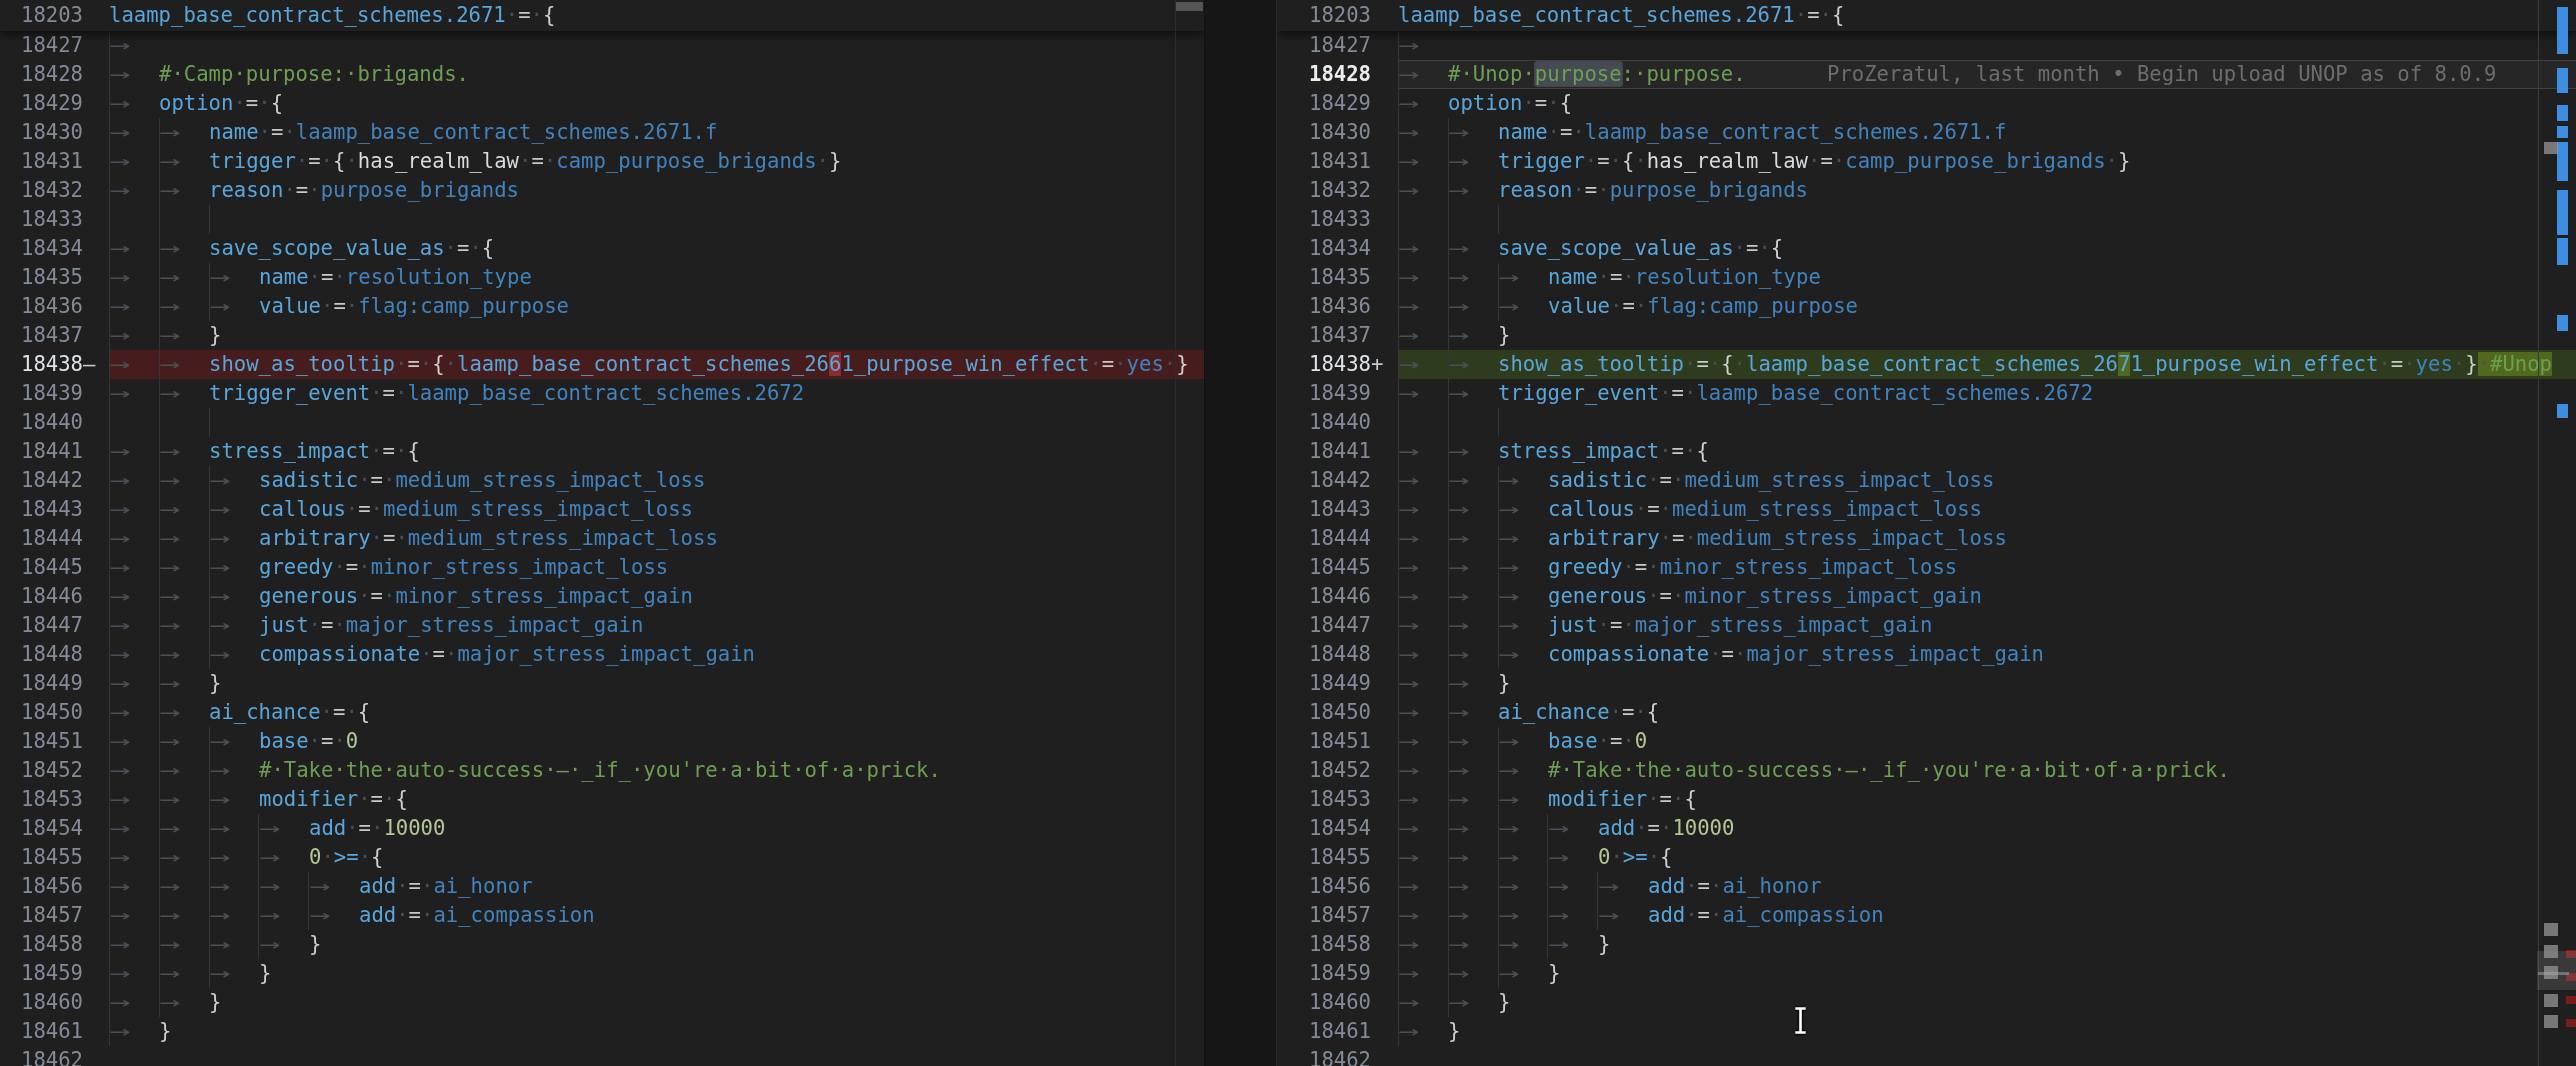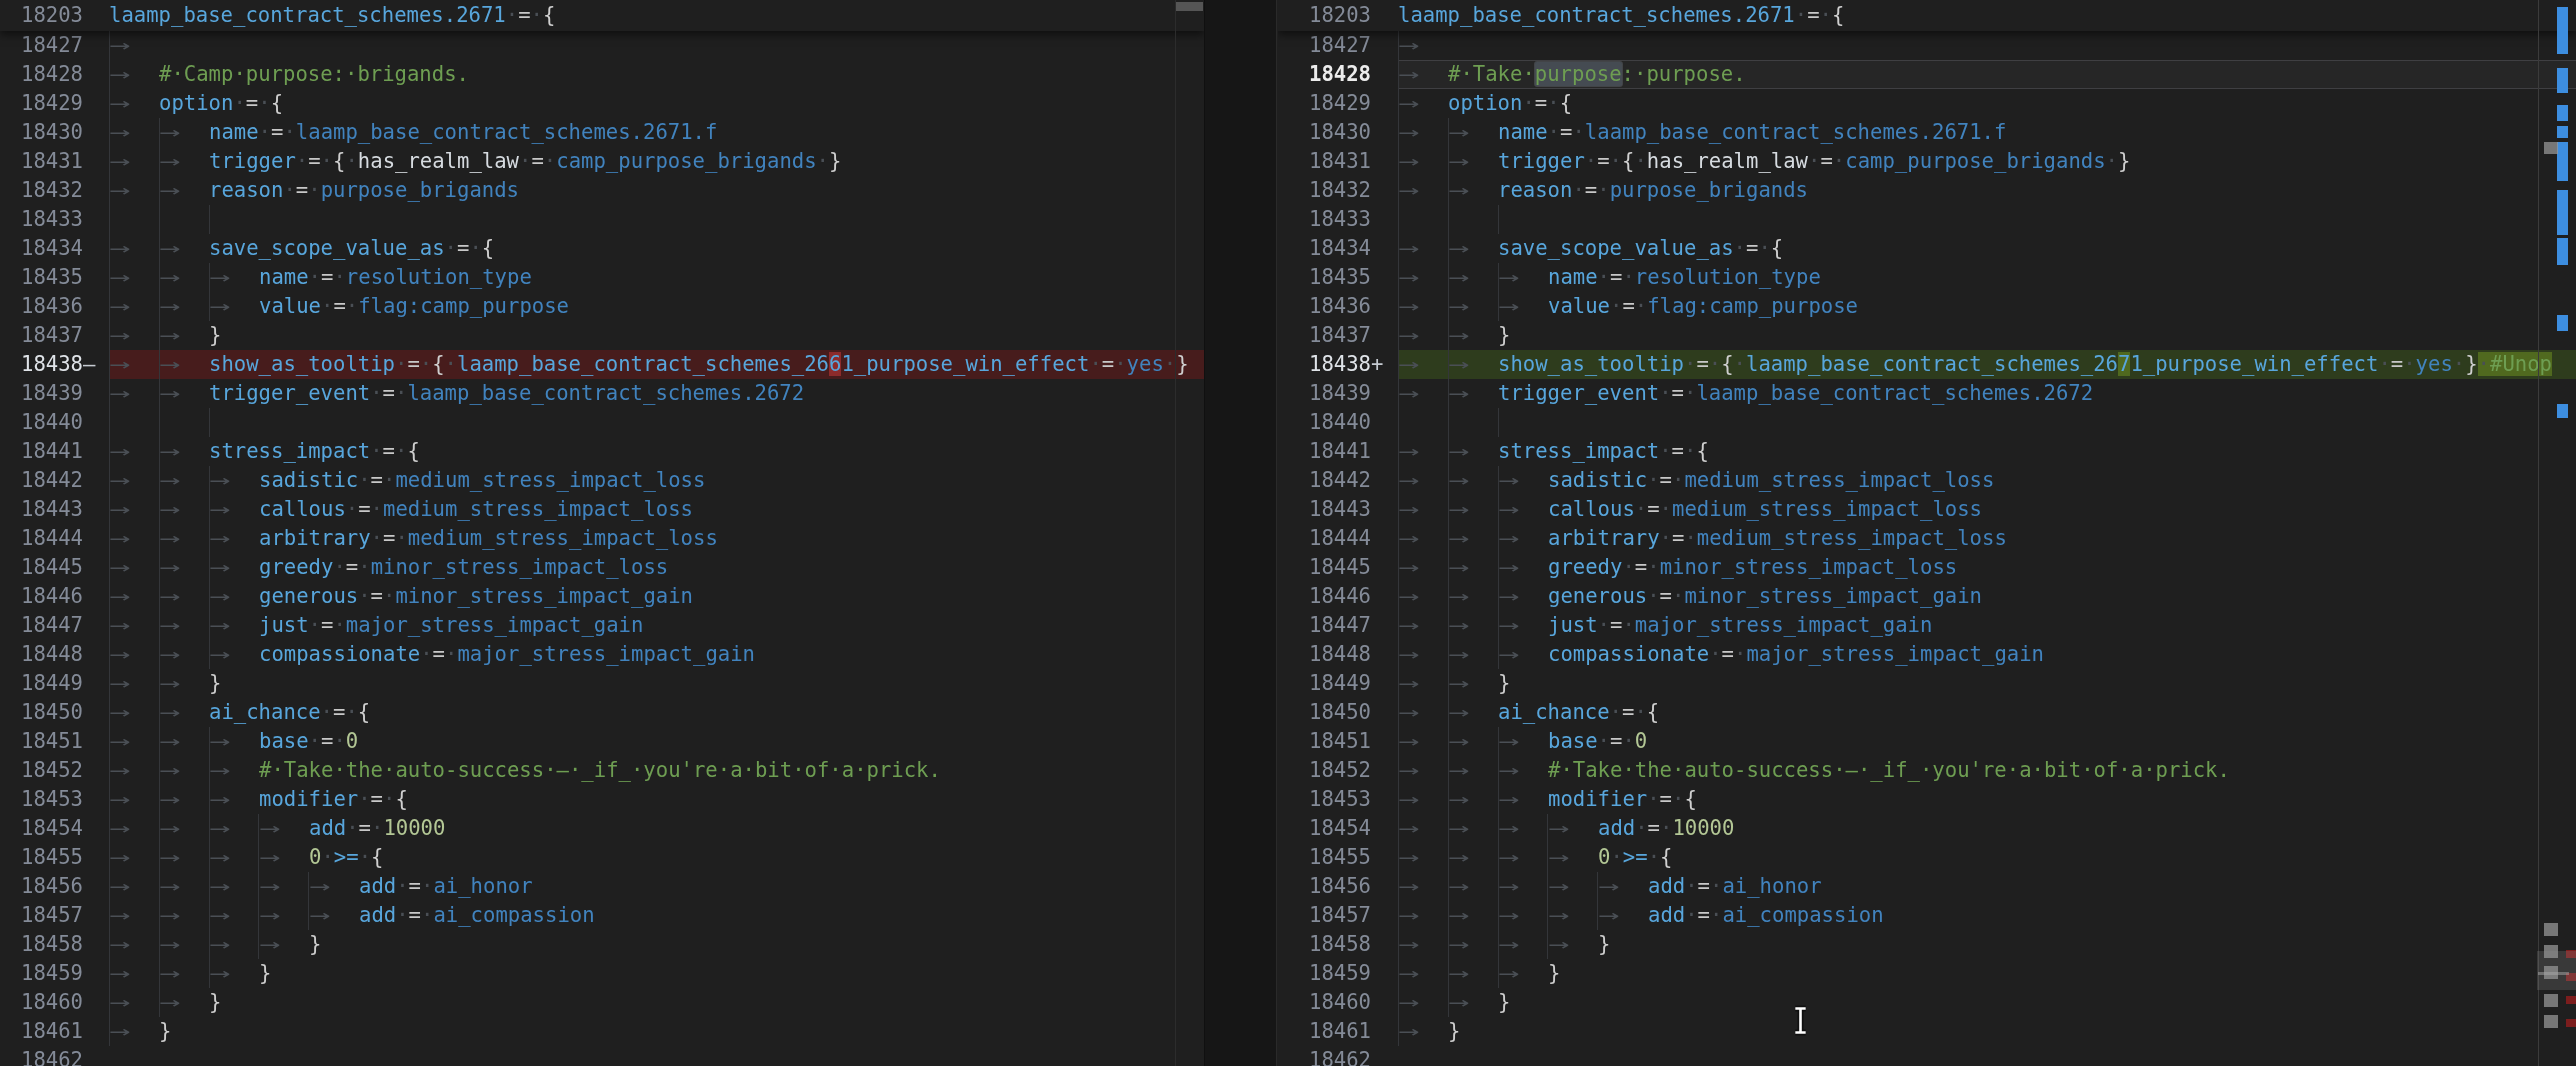--- a/index.html
+++ b/index.html
@@ -99,21 +99,21 @@
     </div>
   <div id="gap"></div>
   <div class="panel" id="right-panel">
       <div class="sticky">
         <span class="num">18203</span>
         <span class="sign"></span>
         <div class="content"><span class="tok k">laamp_base_contract_schemes.2671</span><span class="tok w">·</span><span class="tok o">=</span><span class="tok w">·</span><span class="tok b">{</span></div>
       </div>
       <div class="rows">
         <div class="row"><span class="num">18427</span><span class="sign"></span><div class="content"><div class="guide" style="left: 0px;"></div><span class="tab"><i>→</i></span></div></div>
-        <div class="row cur"><span class="num cur">18428</span><span class="sign"></span><div class="content"><div class="guide" style="left: 0px;"></div><span class="tab"><i>→</i></span><span class="tok c">#·Take·</span><span class="tok c wh">purpose</span><span class="tok c">:·purpose.</span></div></div>
+        <div class="row cur"><span class="num cur">18428</span><span class="sign"></span><div class="content"><div class="guide" style="left: 0px;"></div><span class="tab"><i>→</i></span><span class="tok c">#·Unop·</span><span class="tok c wh">purpose</span><span class="tok c">:·purpose.</span><span class="blame">ProZeratul, last month • Begin upload UNOP as of 8.0.9</span></div></div>
         <div class="row"><span class="num">18429</span><span class="sign"></span><div class="content"><div class="guide" style="left: 0px;"></div><span class="tab"><i>→</i></span><span class="tok k">option</span><span class="tok w">·</span><span class="tok o">=</span><span class="tok w">·</span><span class="tok b">{</span></div></div>
         <div class="row"><span class="num">18430</span><span class="sign"></span><div class="content"><div class="guide" style="left: 0px;"></div><div class="guide" style="left: 50px;"></div><span class="tab"><i>→</i></span><span class="tab"><i>→</i></span><span class="tok k">name</span><span class="tok w">·</span><span class="tok o">=</span><span class="tok w">·</span><span class="tok v">laamp_base_contract_schemes.2671.f</span></div></div>
         <div class="row"><span class="num">18431</span><span class="sign"></span><div class="content"><div class="guide" style="left: 0px;"></div><div class="guide" style="left: 50px;"></div><span class="tab"><i>→</i></span><span class="tab"><i>→</i></span><span class="tok k">trigger</span><span class="tok w">·</span><span class="tok o">=</span><span class="tok w">·</span><span class="tok b">{</span><span class="tok w">·</span><span class="tok p">has_realm_law</span><span class="tok w">·</span><span class="tok o">=</span><span class="tok w">·</span><span class="tok v">camp_purpose_brigands</span><span class="tok w">·</span><span class="tok b">}</span></div></div>
         <div class="row"><span class="num">18432</span><span class="sign"></span><div class="content"><div class="guide" style="left: 0px;"></div><div class="guide" style="left: 50px;"></div><span class="tab"><i>→</i></span><span class="tab"><i>→</i></span><span class="tok k">reason</span><span class="tok w">·</span><span class="tok o">=</span><span class="tok w">·</span><span class="tok v">purpose_brigands</span></div></div>
         <div class="row"><span class="num">18433</span><span class="sign"></span><div class="content"><div class="guide" style="left: 0px;"></div><div class="guide" style="left: 50px;"></div><div class="guide" style="left: 100px;"></div></div></div>
         <div class="row"><span class="num">18434</span><span class="sign"></span><div class="content"><div class="guide" style="left: 0px;"></div><div class="guide" style="left: 50px;"></div><span class="tab"><i>→</i></span><span class="tab"><i>→</i></span><span class="tok k">save_scope_value_as</span><span class="tok w">·</span><span class="tok o">=</span><span class="tok w">·</span><span class="tok b">{</span></div></div>
         <div class="row"><span class="num">18435</span><span class="sign"></span><div class="content"><div class="guide" style="left: 0px;"></div><div class="guide" style="left: 50px;"></div><div class="guide" style="left: 100px;"></div><span class="tab"><i>→</i></span><span class="tab"><i>→</i></span><span class="tab"><i>→</i></span><span class="tok k">name</span><span class="tok w">·</span><span class="tok o">=</span><span class="tok w">·</span><span class="tok v">resolution_type</span></div></div>
         <div class="row"><span class="num">18436</span><span class="sign"></span><div class="content"><div class="guide" style="left: 0px;"></div><div class="guide" style="left: 50px;"></div><div class="guide" style="left: 100px;"></div><span class="tab"><i>→</i></span><span class="tab"><i>→</i></span><span class="tab"><i>→</i></span><span class="tok k">value</span><span class="tok w">·</span><span class="tok o">=</span><span class="tok w">·</span><span class="tok v">flag:camp_purpose</span></div></div>
         <div class="row"><span class="num">18437</span><span class="sign"></span><div class="content"><div class="guide" style="left: 0px;"></div><div class="guide" style="left: 50px;"></div><span class="tab"><i>→</i></span><span class="tab"><i>→</i></span><span class="tok b">}</span></div></div>
         <div class="row add"><span class="num bright">18438</span><span class="sign">+</span><div class="content"><div class="guide" style="left: 0px;"></div><div class="guide" style="left: 50px;"></div><span class="tab"><i>→</i></span><span class="tab"><i>→</i></span><span class="tok k">show_as_tooltip</span><span class="tok w">·</span><span class="tok o">=</span><span class="tok w">·</span><span class="tok b">{</span><span class="tok w">·</span><span class="tok k">laamp_base_contract_schemes_26</span><span class="tok k ha">7</span><span class="tok k">1_purpose_win_effect</span><span class="tok w">·</span><span class="tok o">=</span><span class="tok w">·</span><span class="tok v">yes</span><span class="tok w">·</span><span class="tok b">}</span><span class="tok w ha">·</span><span class="tok c ha">#Unop</span></div></div>

